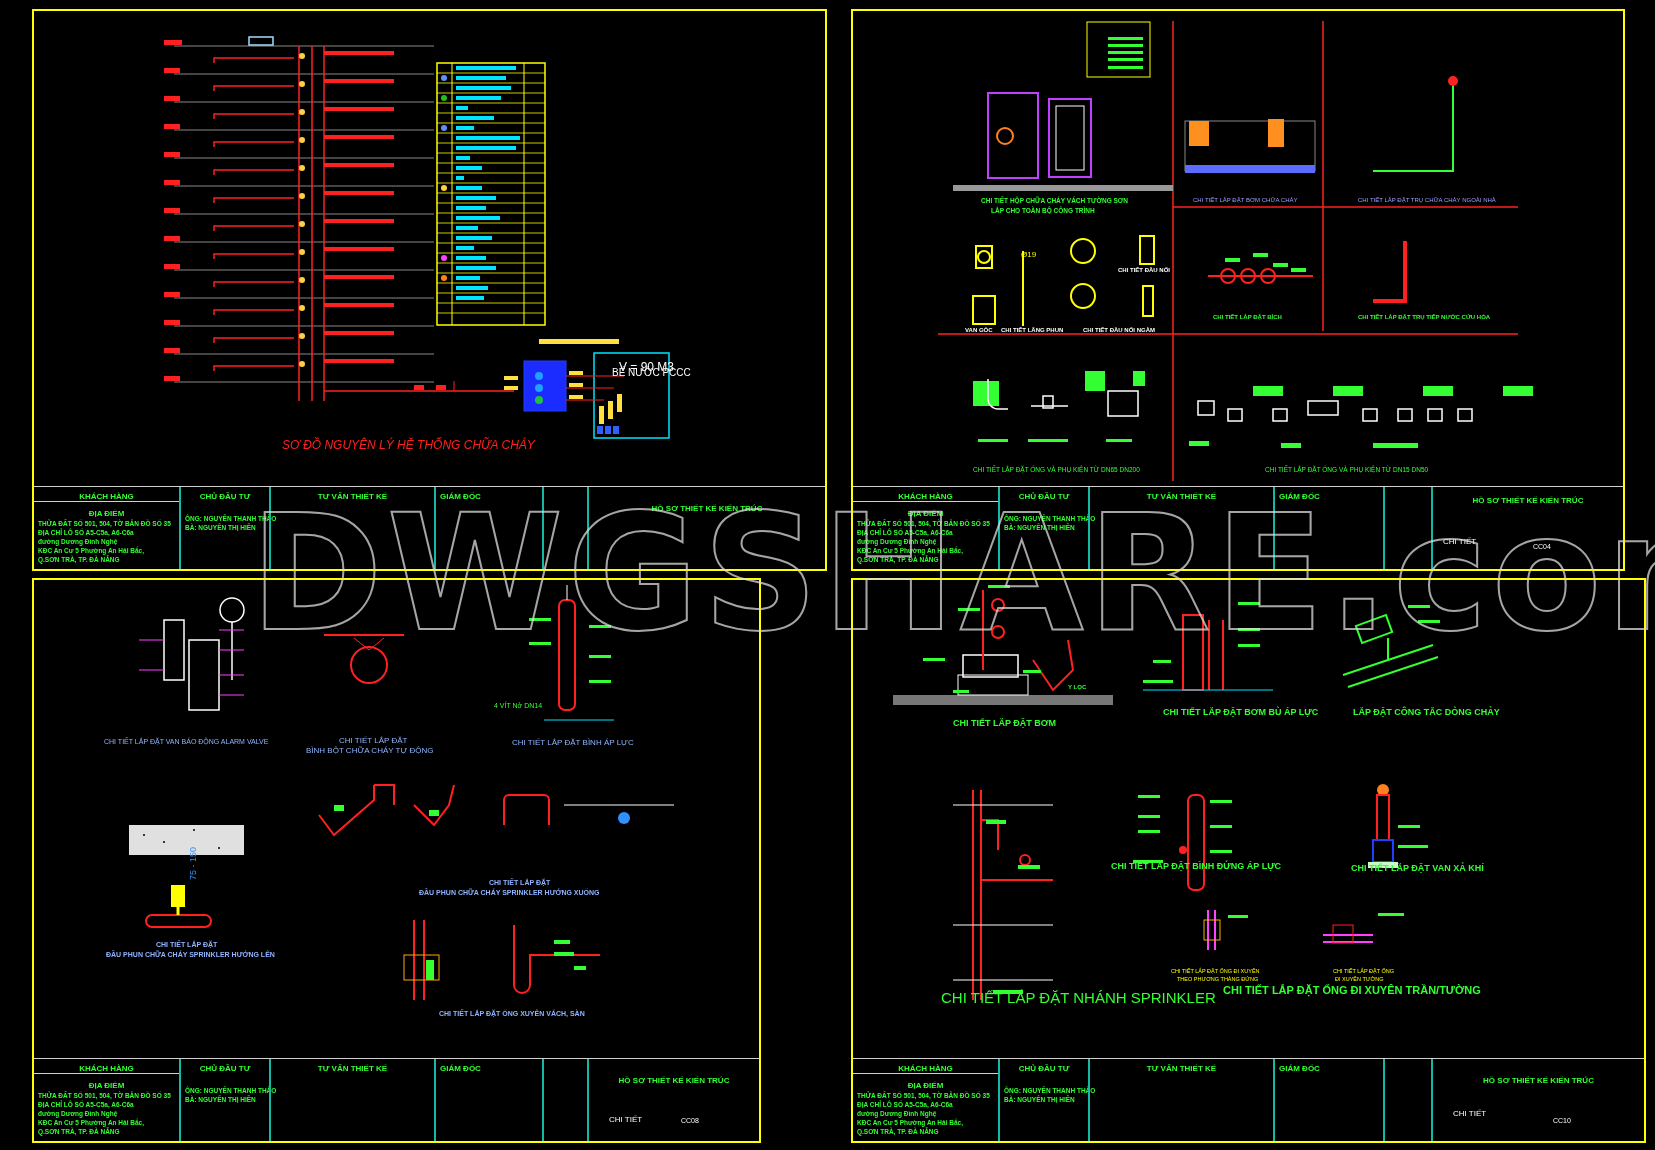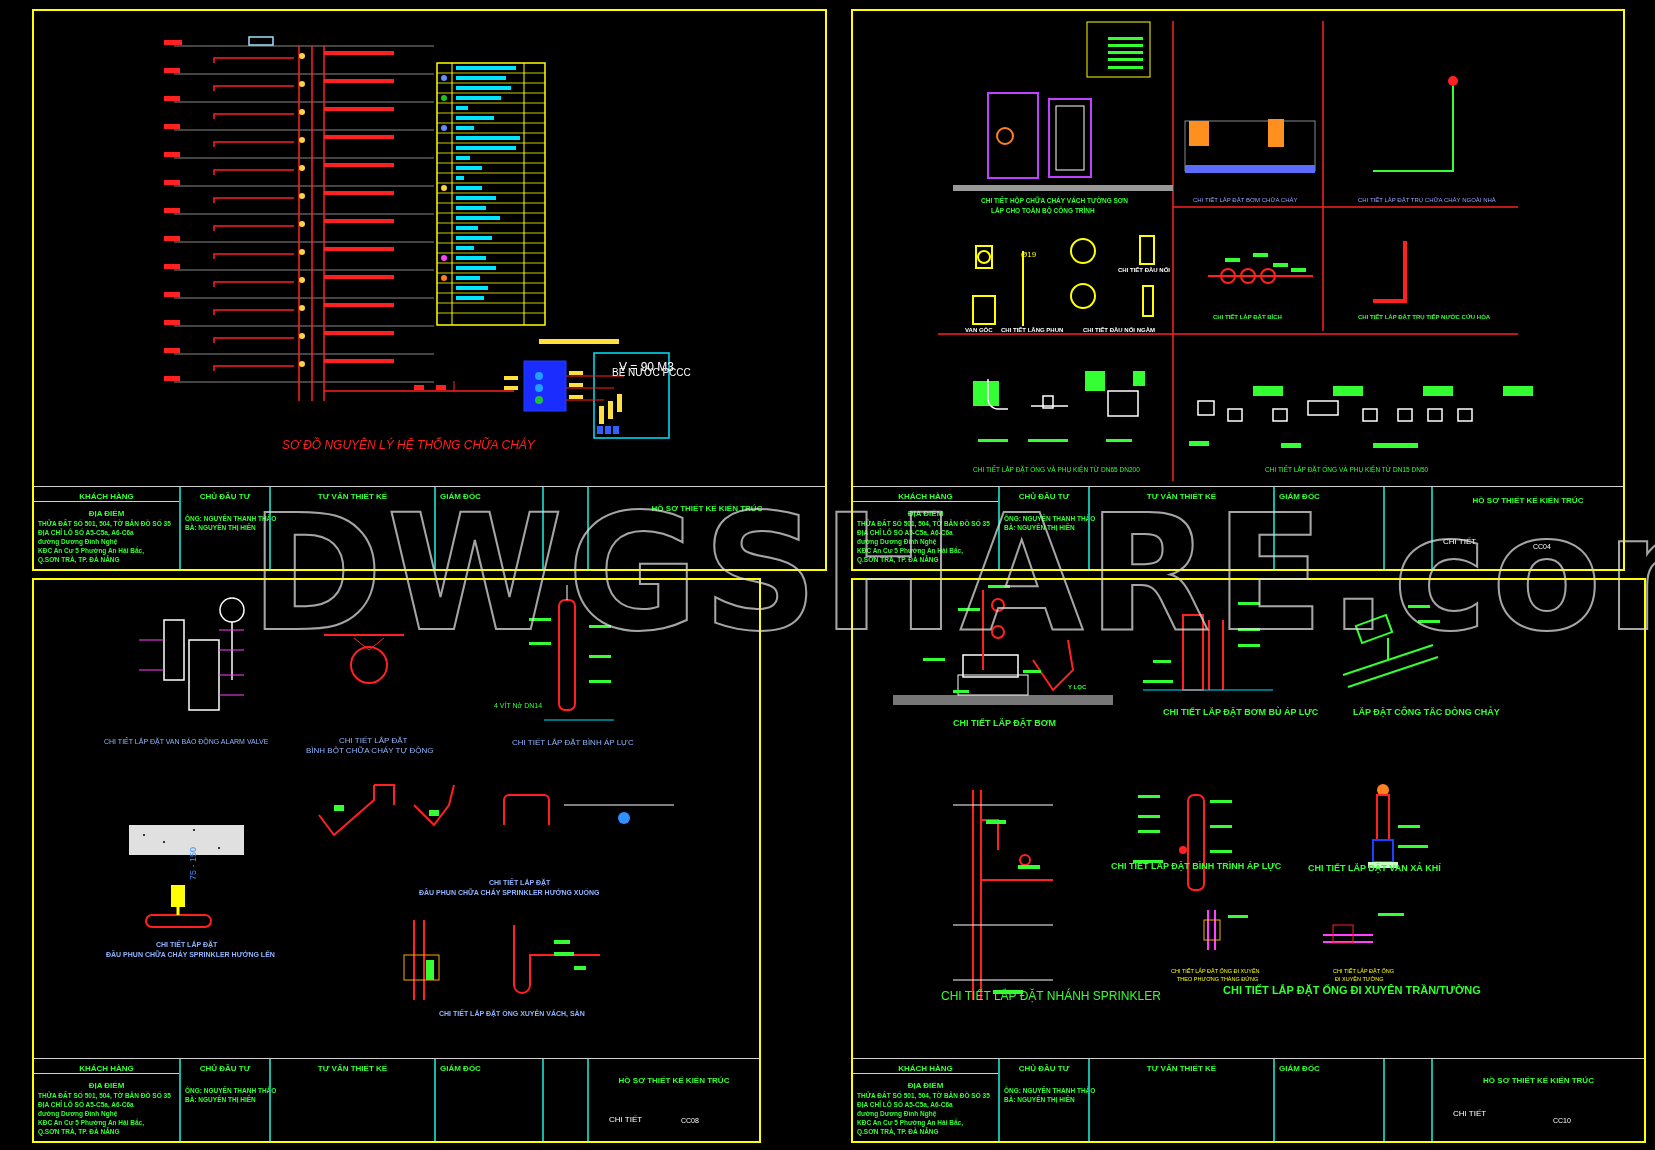--- a/index.html
+++ b/index.html
@@ -564,27 +564,27 @@
     <rect x="480" y="345" width="20" height="18" fill="none" stroke="#ff2020"></rect>
     <g fill="#33ff33">
         <rect x="375" y="335" width="20" height="3"></rect>
         <rect x="525" y="333" width="26" height="3"></rect>
       </g>
   </svg>
   <span class="lbl" style="left:100px;top:138px;font-size:9px;color:#33ff33;">CHI TIẾT LẮP ĐẶT BƠM</span>
   <span class="lbl" style="left:215px;top:104px;font-size:6px;color:#33ff33;">Y LỌC</span>
   <span class="lbl" style="left:310px;top:127px;font-size:9px;color:#33ff33;">CHI TIẾT LẮP ĐẶT BƠM BÙ ÁP LỰC</span>
   <span class="lbl" style="left:500px;top:127px;font-size:9px;color:#33ff33;">LẮP ĐẶT CÔNG TẮC DÒNG CHẢY</span>
-  <span class="lbl" style="left:258px;top:281px;font-size:9px;color:#33ff33;">CHI TIẾT LẮP ĐẶT BÌNH TRÌNH ÁP LỰC</span>
-  <span class="lbl" style="left:455px;top:283px;font-size:9px;color:#33ff33;">CHI TIẾT LẮP ĐẶT VAN XẢ KHÍ</span>
+  <span class="lbl" style="left:258px;top:281px;font-size:9px;color:#33ff33;">CHI TIẾT LẮP ĐẶT BÌNH ĐỨNG ÁP LỰC</span>
+  <span class="lbl" style="left:498px;top:283px;font-size:9px;color:#33ff33;">CHI TIẾT LẮP ĐẶT VAN XẢ KHÍ</span>
   <span class="lbl" style="left:318px;top:388px;font-size:5.5px;color:#ffff00;font-weight:normal;">CHI TIẾT LẮP ĐẶT ỐNG ĐI XUYÊN</span>
   <span class="lbl" style="left:324px;top:396px;font-size:5.5px;color:#ffff00;font-weight:normal;">THEO PHƯƠNG THẲNG ĐỨNG</span>
   <span class="lbl" style="left:480px;top:388px;font-size:5.5px;color:#ffff00;font-weight:normal;">CHI TIẾT LẮP ĐẶT ỐNG</span>
   <span class="lbl" style="left:482px;top:396px;font-size:5.5px;color:#ffff00;font-weight:normal;">ĐI XUYÊN TƯỜNG</span>
-  <span class="lbl" style="left:88px;top:409px;font-size:12px;color:#33ff33;font-weight:normal;">CHI TIẾT LẮP ĐẶT NHÁNH SPRINKLER</span>
+  <span class="lbl" style="left:88px;top:409px;font-size:15px;color:#33ff33;font-weight:normal;">CHI TIẾT LẮP ĐẶT NHÁNH SPRINKLER</span>
   <span class="lbl" style="left:370px;top:404px;font-size:11px;color:#33ff33;">CHI TIẾT LẮP ĐẶT ỐNG ĐI XUYÊN TRẦN/TƯỜNG</span>
 
   <div class="tb" style="height:82px;">
     <div class="cell" style="left:0;width:145px;border-left:none;">
       <span class="hd">KHÁCH HÀNG</span>
       <div class="hline" style="top:14px;"></div>
       <span class="hd" style="margin-top:8px;">ĐỊA ĐIỂM</span>
       <span class="line">THỬA ĐẤT SỐ 501, 504, TỜ BẢN ĐỒ SỐ 35</span>
       <span class="line">ĐỊA CHỈ LÔ SỐ A5-C5a, A6-C6a</span>
       <span class="line">đường Dương Đình Nghệ</span>

